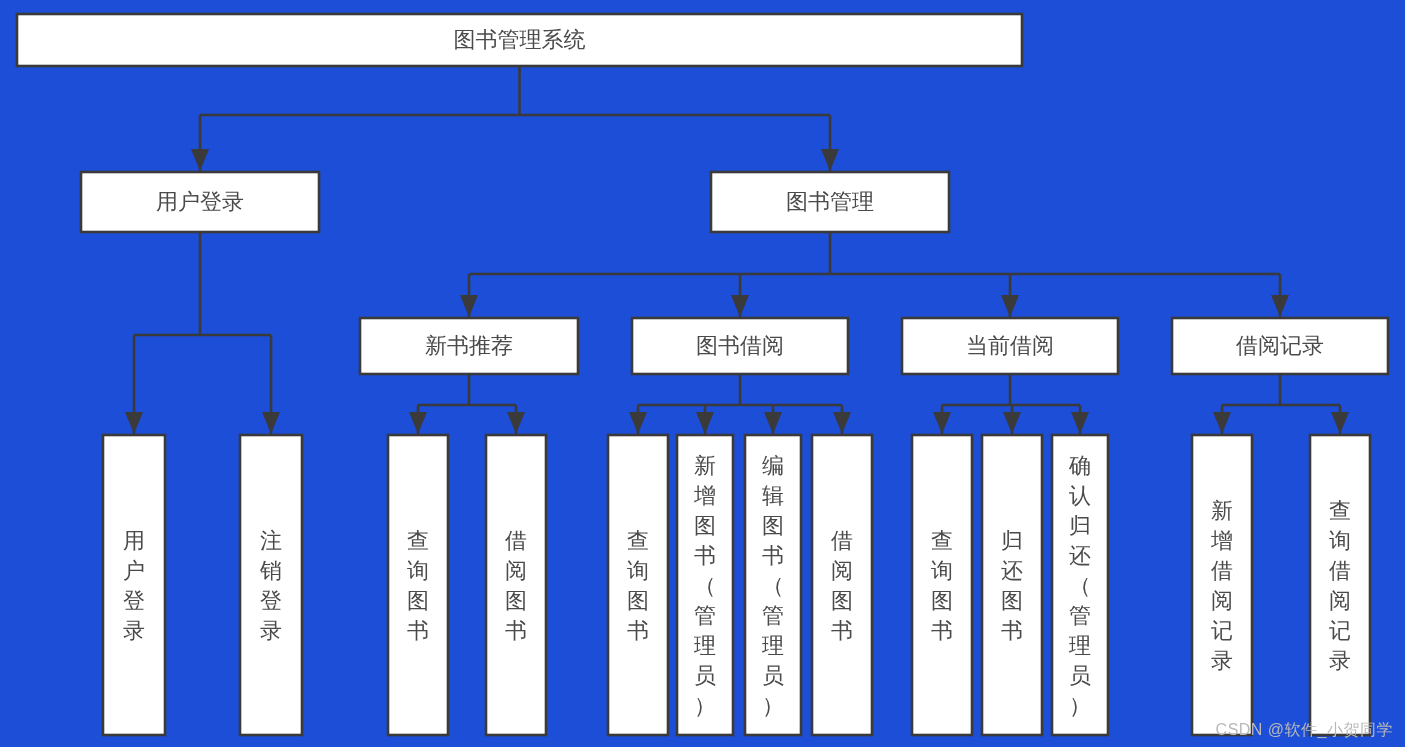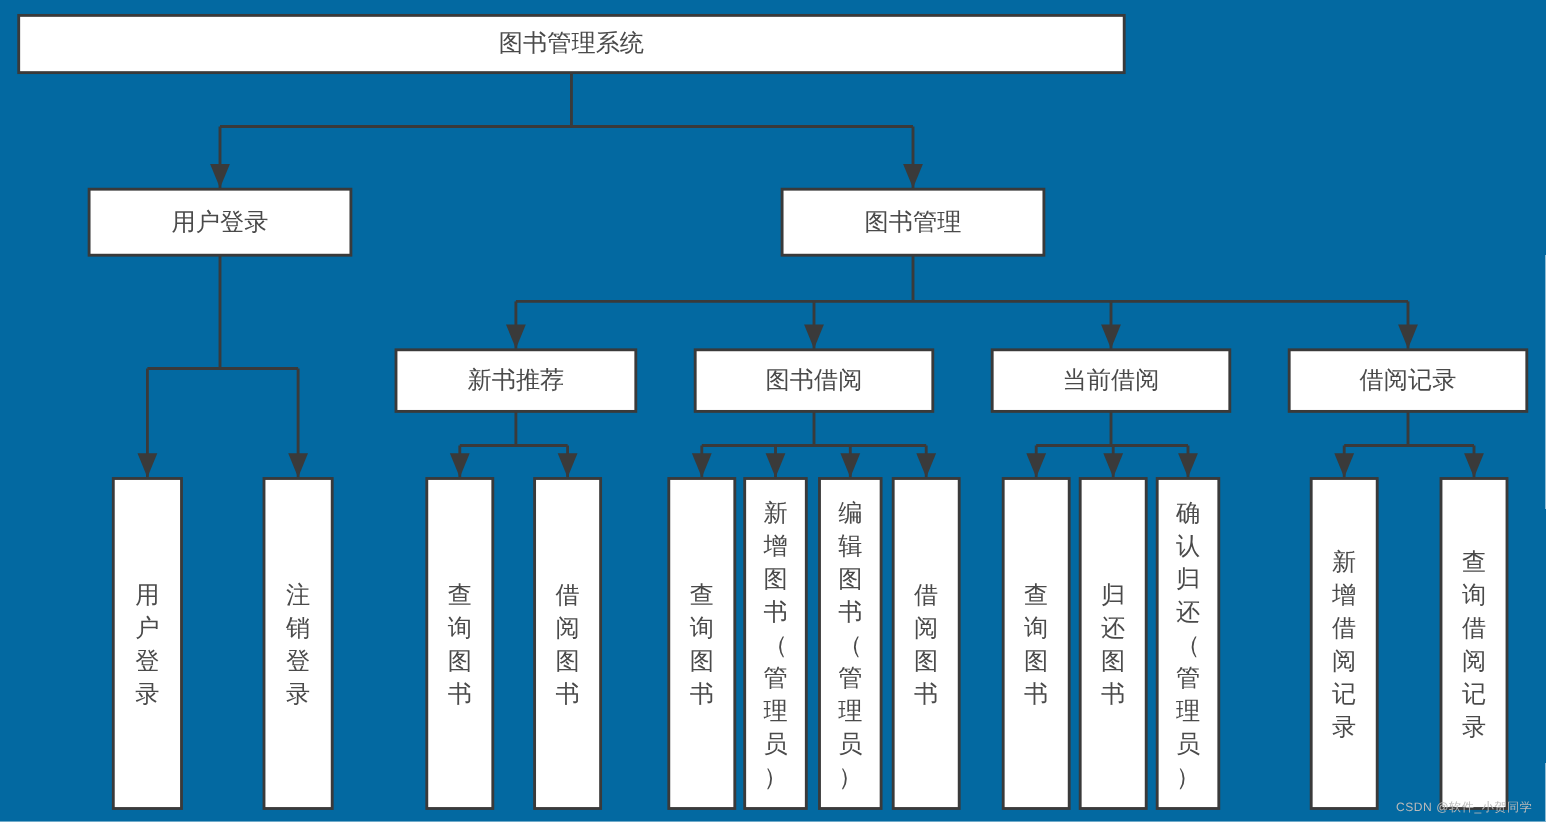--- a/index.html
+++ b/index.html
@@ -7,21 +7,21 @@
     padding: 0;
     background: #ffffff;
   }
   body {
     font-family: "Liberation Sans", "DejaVu Sans", sans-serif;
   }
   #canvas {
     position: relative;
     width: 1405px;
     height: 747px;
-    background: #0369a1;
+    background: #1d4ed8;
     overflow: hidden;
   }
   svg#diagram {
     position: absolute;
     left: 0;
     top: 0;
     width: 1405px;
     height: 747px;
   }
   .node-rect {
@@ -49,21 +49,21 @@
     font-family: "Liberation Sans", "DejaVu Sans", sans-serif;
     fill: #4a4a4a;
     font-size: 22px;
     text-anchor: middle;
   }
   .watermark {
     position: absolute;
     right: 12px;
     bottom: 6px;
     font-family: "Liberation Sans", "DejaVu Sans", sans-serif;
-    font-size: 11px;
+    font-size: 16px;
     color: #b9b9b9;
     white-space: nowrap;
     letter-spacing: 0.5px;
   }
 </style>
 </head>
 <body>
 
 <div id="canvas">
   <svg id="diagram" viewBox="0 0 1405 747">

